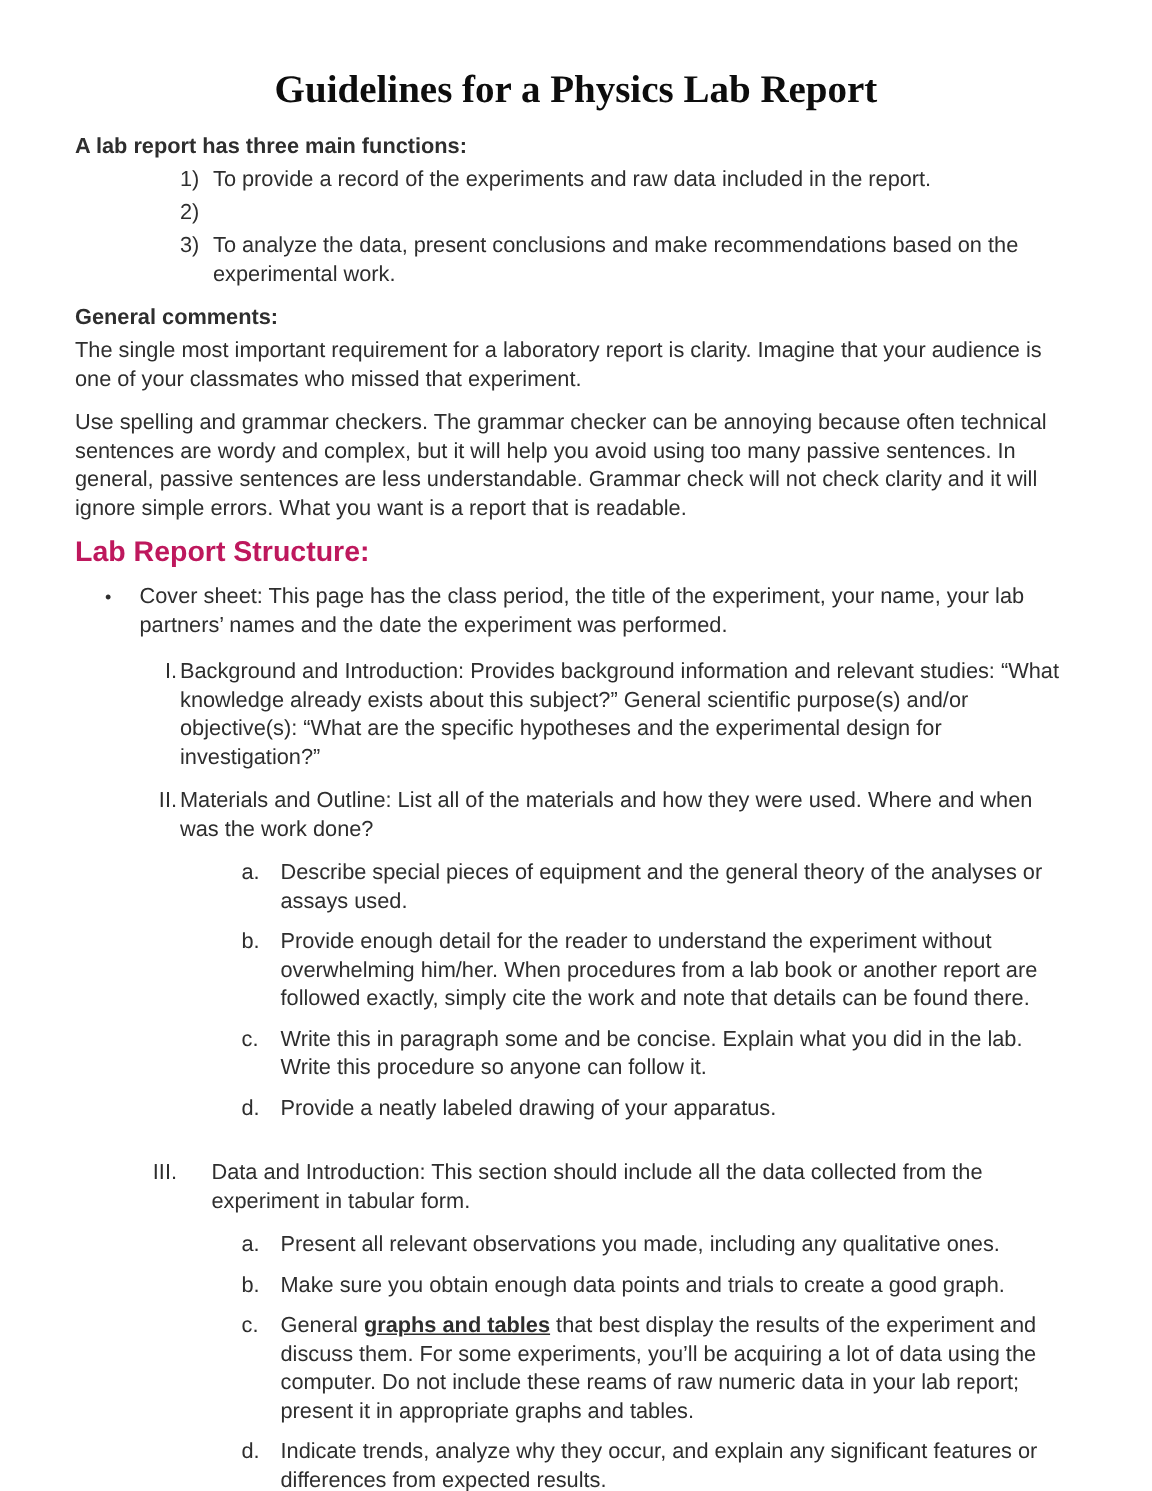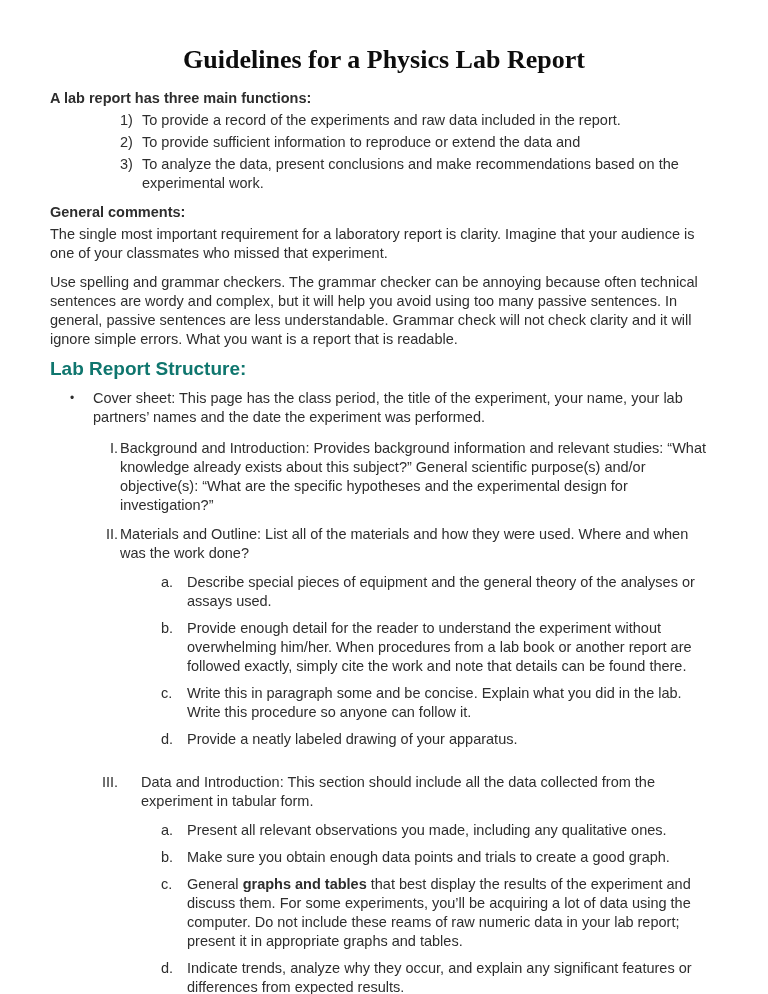--- a/index.html
+++ b/index.html
@@ -28,21 +28,21 @@
     color: #0d0d0d;
     text-align: center;
     margin: 0 0 13px 0;
   }
   .bold-lead { font-weight: 700; margin: 0 0 3px 0; }
   .para { margin: 0 0 10px 0; }
   .section-heading {
     font-weight: 700;
     font-size: 19px;
     line-height: 23px;
-    color: #0f766e;
+    color: #be185d;
     margin: 2px 0 9px 0;
   }
   
   .row { display: flex; align-items: flex-start; }
   .row .marker { flex: none; }
   .row .body { flex: 1 1 auto; min-width: 0; }
 
   
   .num-row { padding-left: 70px; margin-bottom: 3px; }
   .num-row .marker { width: 22px; }
@@ -54,41 +54,40 @@
   
   .roman-row { padding-left: 40px; margin-bottom: 10px; }
   .roman-row .marker { width: 28px; text-align: right; margin-right: 2px; }
   .roman-row.wide-gap .marker { margin-right: 23px; }
 
   
   .alpha-row { padding-left: 111px; margin-bottom: 8px; }
   .alpha-row .marker { width: 14px; margin-right: 12px; }
 
   .b { font-weight: 400; }
-  .bu { font-weight: 700; }
+  .bu { font-weight: 700; text-decoration: underline; }
 
   .spacer-before-iii { height: 16px; }
 </style>
 </head>
 <body>
 
 <div class="page">
 
   <h1 class="doc-title">Guidelines for a Physics Lab Report</h1>
 
   <p class="bold-lead">A lab report has three main functions:</p>
 
   <div>
     <div class="row num-row">
       <span class="marker">1)</span>
       <div class="body">To provide a record of the experiments and raw data included in the report.</div>
     </div>
     <div class="row num-row">
       <span class="marker">2)</span>
-      <div class="body">To provide sufficient information to reproduce or extend the data and</div>
     </div>
     <div class="row num-row" style="margin-bottom:10px;">
       <span class="marker">3)</span>
       <div class="body">To analyze the data, present conclusions and make recommendations based on the experimental work.</div>
     </div>
   </div>
 
   <p class="bold-lead">General comments:</p>
   <p class="para">The single most important requirement for a laboratory report is clarity. Imagine that your audience is one of your classmates who missed that experiment.</p>
   <p class="para" style="margin-bottom:8px;">Use spelling and grammar checkers. The grammar checker can be annoying because often technical sentences are wordy and complex, but it will help you avoid using too many passive sentences. In general, passive sentences are less understandable. Grammar check will not check clarity and it will ignore simple errors. What you want is a report that is readable.</p>

